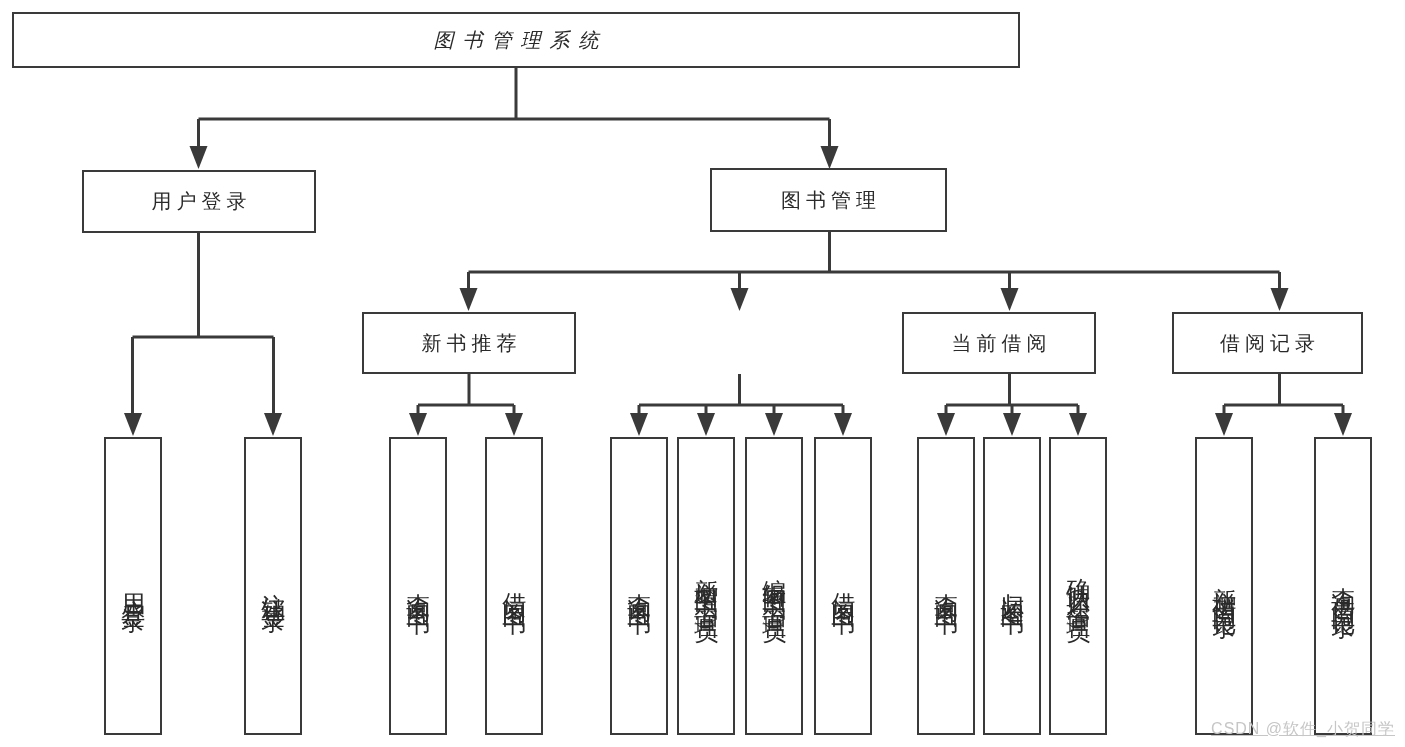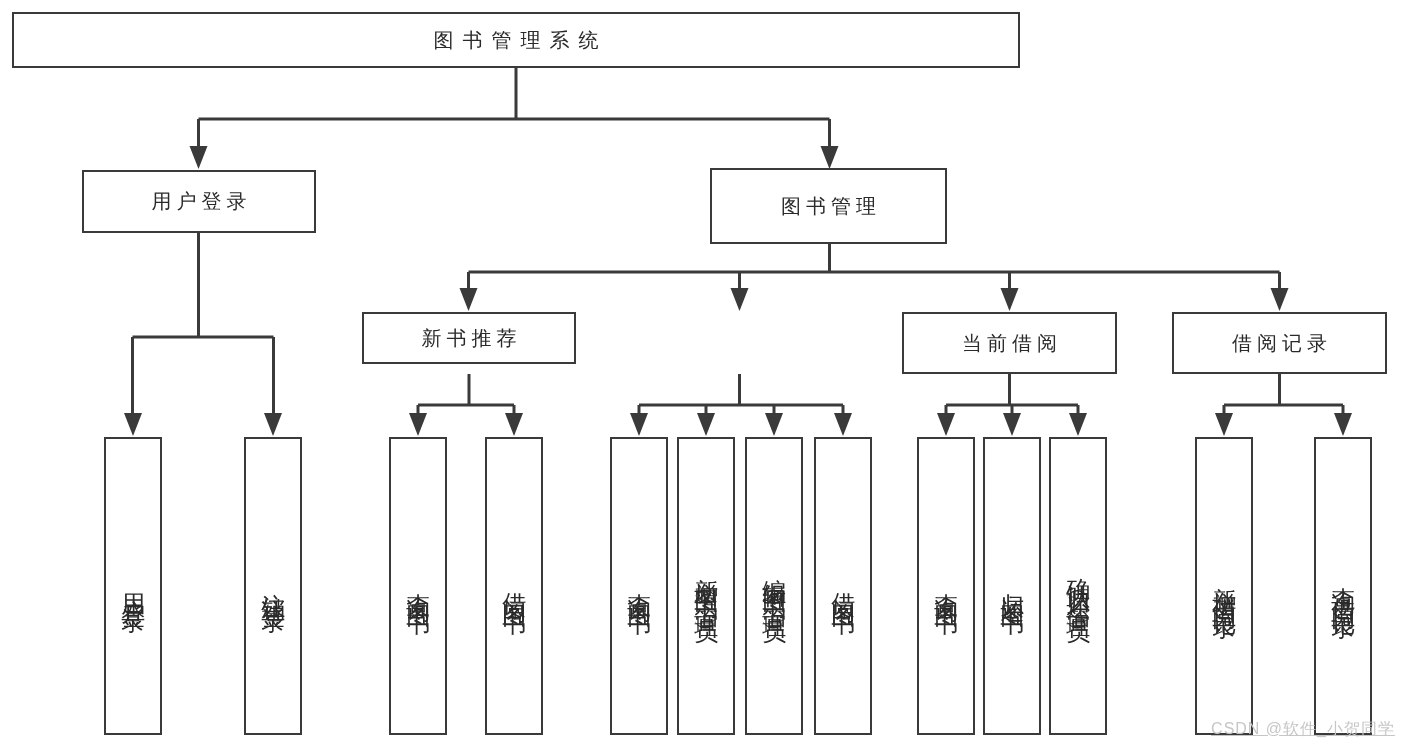--- a/index.html
+++ b/index.html
@@ -42,37 +42,38 @@
   }
   .hlabel {
     font-size: 20px;
     letter-spacing: 5px;
     text-indent: 5px;
     white-space: nowrap;
   }
   .root-box .hlabel {
     letter-spacing: 9px;
     text-indent: 9px;
+    font-style: italic;
   }
   .vtext {
     writing-mode: vertical-rl;
     text-orientation: mixed;
     font-size: 24px;
     letter-spacing: 6px;
     line-height: 1.1;
     white-space: nowrap;
   }
   
   .root-box { left: 12px;  top: 12px;  width: 1008px; height: 56px; }
   .l2-a     { left: 82px;  top: 170px; width: 234px;  height: 63px; }
-  .l2-b     { left: 710px; top: 168px; width: 237px;  height: 76px; }
-  .l3-a     { left: 362px; top: 312px; width: 214px;  height: 52px; }
+  .l2-b     { left: 710px; top: 168px; width: 237px;  height: 64px; }
+  .l3-a     { left: 362px; top: 312px; width: 214px;  height: 62px; }
   .l3-b     { left: 632px; top: 312px; width: 215px;  height: 62px; }
-  .l3-c     { left: 902px; top: 312px; width: 215px;  height: 62px; }
-  .l3-d     { left: 1172px;top: 312px; width: 215px;  height: 62px; }
+  .l3-c     { left: 902px; top: 312px; width: 194px;  height: 62px; }
+  .l3-d     { left: 1172px;top: 312px; width: 191px;  height: 62px; }
   .leaf     { top: 437px; width: 58px; height: 298px; }
   .lf-1a { left: 104px; }  .lf-1b { left: 244px; }
   .lf-2a { left: 389px; }  .lf-2b { left: 485px; }
   .lf-3a { left: 610px; }  .lf-3b { left: 677px; }
   .lf-3c { left: 745px; }  .lf-3d { left: 814px; }
   .lf-4a { left: 917px; }  .lf-4b { left: 983px; }  .lf-4c { left: 1049px; }
   .lf-5a { left: 1195px; } .lf-5b { left: 1314px; }
   .watermark {
     position: absolute;
     right: 10px;

